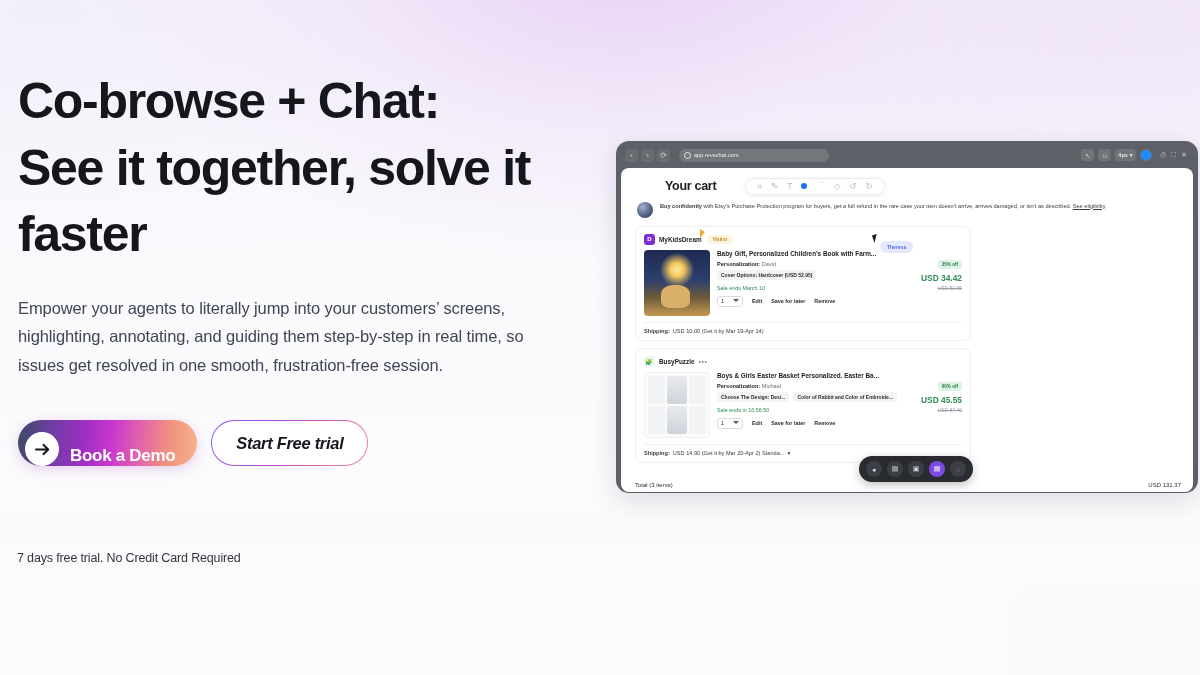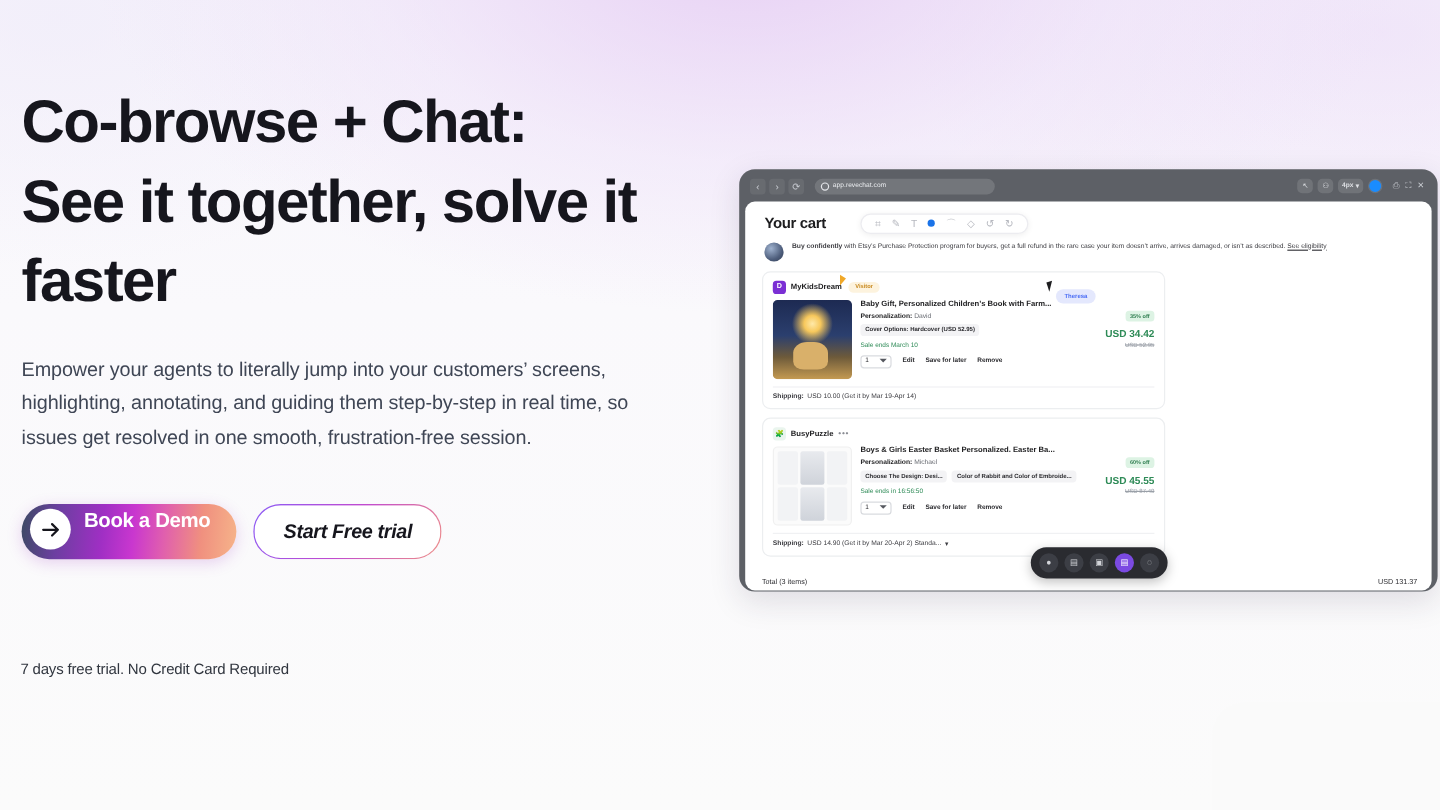--- a/index.html
+++ b/index.html
@@ -32,22 +32,22 @@
     font-size: 50px; line-height: 1.33; font-weight: 700;
     color: #16161d; letter-spacing: -1.3px;
   }
   .subcopy {
     margin-top: 26px;
     font-size: 16.5px; line-height: 1.73; color: #3f4655;
     max-width: 520px; letter-spacing: -0.1px;
   }
   .cta-row { position: absolute; left: 0; top: 420px; display: flex; align-items: center; gap: 14px; }
   .btn-demo {
-    position: relative; display: flex; align-items: flex-start; gap: 11px;
-    height: 46px; padding: 4px 22px 0 7px;
+    position: relative; display: flex; align-items: flex-end; gap: 11px;
+    height: 46px; padding: 16px 22px 0 7px;
     border: none; border-radius: 26px; cursor: pointer;
     background: linear-gradient(96deg, #3c4a63 0%, #6b3fa0 17%, #a02fc4 38%, #c937cf 52%, #e05fae 66%, #f0907f 83%, #f6b48a 100%);
     box-shadow: 0 3px 12px rgba(160,60,190,0.22);
   }
   .btn-demo .arrow-pill {
     width: 34px; height: 34px; border-radius: 50%;
     background: #fff; display: flex; align-items: center; justify-content: center;
     flex: none;
   }
   .btn-demo .arrow-pill svg { display: block; }
@@ -106,21 +106,21 @@
   .blue-dot { width: 12px; height: 12px; border-radius: 50%; background: #1a8cff; border: 1.5px solid #6e7278; }
   .wctrl { display: flex; gap: 5px; margin-left: 5px; color: #c9ccd2; font-size: 7px; }
 
   .viewport {
     position: relative;
     height: 324px; background: #fff; border-radius: 8px;
     margin-top: 4px; overflow: hidden;
   }
 
   
-  .cart-head { display: flex; align-items: center; padding: 10px 14px 0 16px; }
+  .cart-head { display: flex; align-items: center; padding: 10px 14px 0 16px; margin-left: 28px; }
   .cart-title { font-size: 12.5px; font-weight: 700; color: #1d1d1f; letter-spacing: -0.3px; }
   .anno-bar {
     margin-left: 29px;
     display: flex; align-items: center; gap: 9px;
     background: #fff; border: 1px solid #ececf0; border-radius: 14px;
     padding: 3px 11px; box-shadow: 0 1px 5px rgba(0,0,0,0.07);
     color: #b6b8bf;
   }
   .anno-bar .tool { font-size: 8.5px; line-height: 1; display: flex; }
   .anno-bar .dot-blue { width: 6px; height: 6px; border-radius: 50%; background: #1a73e8; }

